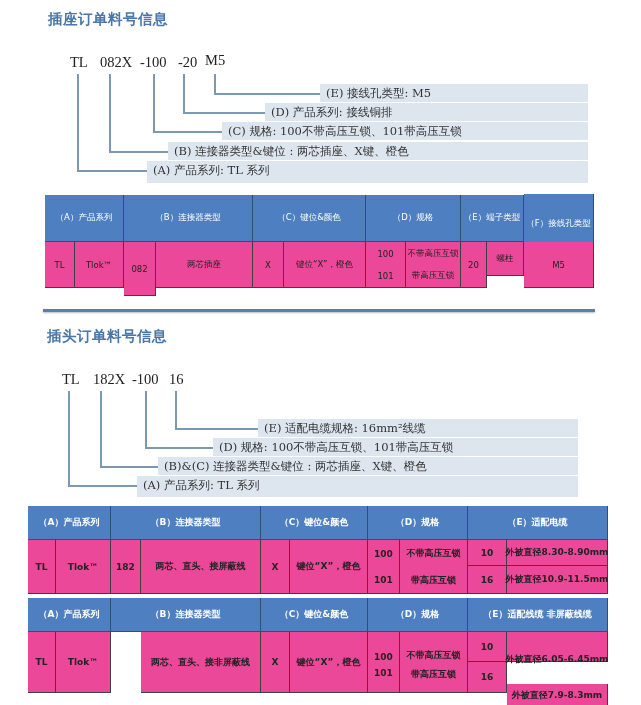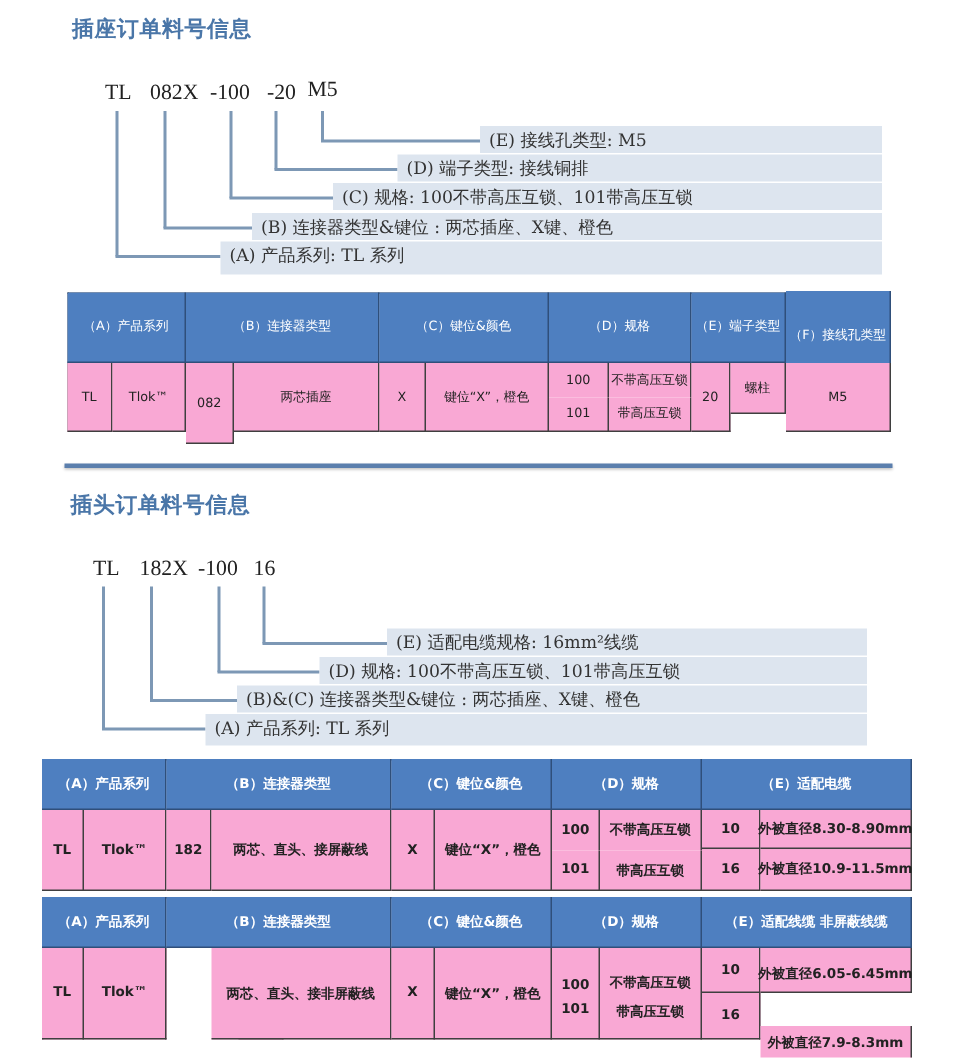--- a/index.html
+++ b/index.html
@@ -10,21 +10,21 @@
          color: #4a76a8; font-size: 14.5px; letter-spacing: 0.5px; }
   .code { font-family: "Liberation Serif", "DejaVu Serif", serif; font-size: 14.5px; color: #222; white-space: nowrap; }
   .vline { position: absolute; width: 1.5px; background: #7d98b5; }
   .hline { position: absolute; height: 1.5px; background: #7d98b5; }
   .label-box { position: absolute; height: 18px; background: #dde5ef; font-size: 11.5px; line-height: 18px;
          padding-left: 6px; white-space: nowrap; color: #333; box-sizing: border-box; }
   .separator { position: absolute; left: 43px; top: 309px; width: 552px; height: 3px; background: #5b7fad;
          box-shadow: 0 1px 2px rgba(0,0,0,0.25); }
   .cell { position: absolute; box-sizing: border-box; display: flex; align-items: center; justify-content: center;
          text-align: center; font-family: "DejaVu Sans", "Liberation Sans", sans-serif; font-size: 9px; color: #222;
-         border-right: 1px solid #3f3f3f; border-bottom: 1px solid #3f3f3f; background: #f9a8d4; white-space: nowrap; }
+         border-right: 1px solid #3f3f3f; border-bottom: 1px solid #3f3f3f; background: #ec4899; white-space: nowrap; }
   .hcell { background: #4e7fc0; color: #fff; border-right: 1px solid #2f4f7a; border-bottom: 1px solid #2f4f7a; font-size: 9px; }
   .table-frame { position: absolute; box-sizing: border-box; border-left: 1px solid #3f3f3f; border-top: 1px solid #3f3f3f; }
   .bold .cell { font-weight: bold; }
   .t1 .cell { font-size: 8.5px; }
 </style>
 </head>
 <body>
 
 <div class="abs section-title" style="left:48px; top:10px;">插座订单料号信息</div>
 
@@ -40,21 +40,21 @@
   <div class="vline" style="left:183px; top:74px; height:39px;"></div>
   <div class="hline" style="left:183px; top:112px; width:82px;"></div>
   <div class="vline" style="left:153px; top:74px; height:58px;"></div>
   <div class="hline" style="left:153px; top:131px; width:69px;"></div>
   <div class="vline" style="left:109px; top:74px; height:78px;"></div>
   <div class="hline" style="left:109px; top:151px; width:59px;"></div>
   <div class="vline" style="left:77px; top:74px; height:97px;"></div>
   <div class="hline" style="left:77px; top:170px; width:70px;"></div>
 
   <div class="label-box" style="left:320px; top:84px; width:268px;">(E) 接线孔类型: M5</div>
-  <div class="label-box" style="left:265px; top:103px; width:323px;">(D) 端子类型: 接线铜排</div>
+  <div class="label-box" style="left:265px; top:103px; width:323px;">(D) 产品系列: 接线铜排</div>
   <div class="label-box" style="left:222px; top:122px; width:366px;">(C) 规格:  100不带高压互锁、101带高压互锁</div>
   <div class="label-box" style="left:168px; top:142px; width:420px;">(B) 连接器类型&amp;键位 : 两芯插座、X键、橙色</div>
   <div class="label-box" style="left:147px; top:161px; width:441px; height:22px;">(A) 产品系列:  TL 系列</div>
 </div>
 
 <div class="t1">
   <div class="table-frame" style="left:45px; top:195px; width:549px; height:93px;"></div>
 
   <div class="cell hcell" style="left:45px; top:195px; width:79px; height:47px;">（A）产品系列</div>
   <div class="cell hcell" style="left:124px; top:195px; width:129px; height:47px;">（B）连接器类型</div>
@@ -140,15 +140,15 @@
   <div class="cell" style="left:111px; top:632px; width:30px; height:61px;margin-left:48px;">482</div>
   <div class="cell" style="left:141px; top:632px; width:120px; height:61px;">两芯、直头、接非屏蔽线</div>
   <div class="cell" style="left:261px; top:632px; width:29px; height:61px;">X</div>
   <div class="cell" style="left:290px; top:632px; width:78px; height:61px;">键位“X”，橙色</div>
   <div class="cell" style="left:368px; top:632px; width:32px; height:30px; border-bottom:none; align-items:flex-end;">100</div>
   <div class="cell" style="left:368px; top:662px; width:32px; height:31px; align-items:flex-start; padding-top:6px;">101</div>
   <div class="cell" style="left:400px; top:632px; width:68px; height:30px; border-bottom:none; align-items:flex-end;">不带高压互锁</div>
   <div class="cell" style="left:400px; top:662px; width:68px; height:31px; align-items:flex-start; padding-top:6px;">带高压互锁</div>
   <div class="cell" style="left:468px; top:632px; width:39px; height:30px;">10</div>
   <div class="cell" style="left:468px; top:662px; width:39px; height:31px;">16</div>
-  <div class="cell" style="left:507px; top:632px; width:101px; height:30px; align-items:flex-start; padding-top:11px;">外被直径6.05-6.45mm</div>
+  <div class="cell" style="left:507px; top:632px; width:101px; height:30px; align-items:flex-start; padding-top:21px;">外被直径6.05-6.45mm</div>
   <div class="cell" style="left:507px; top:684px; width:101px; height:31px; align-items:flex-start; padding-top:5px;">外被直径7.9-8.3mm</div>
 </div>
 
 </body></html>

